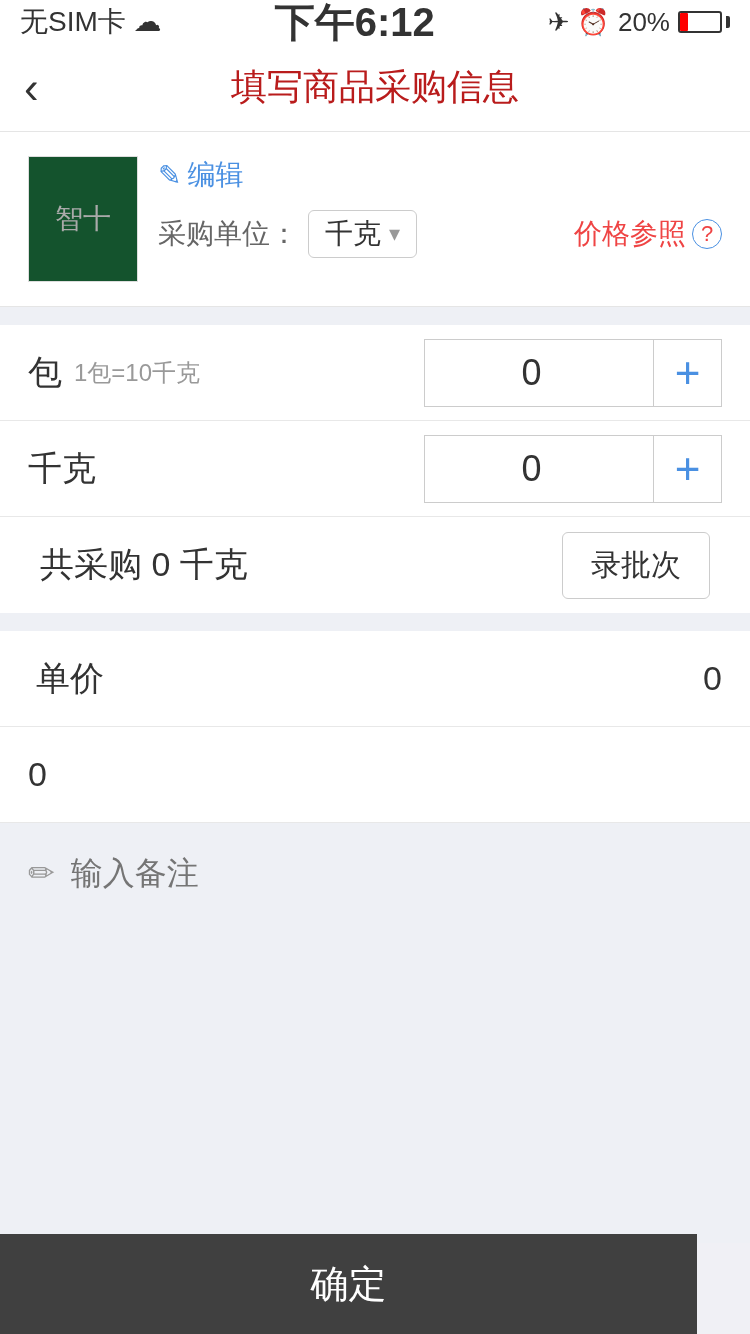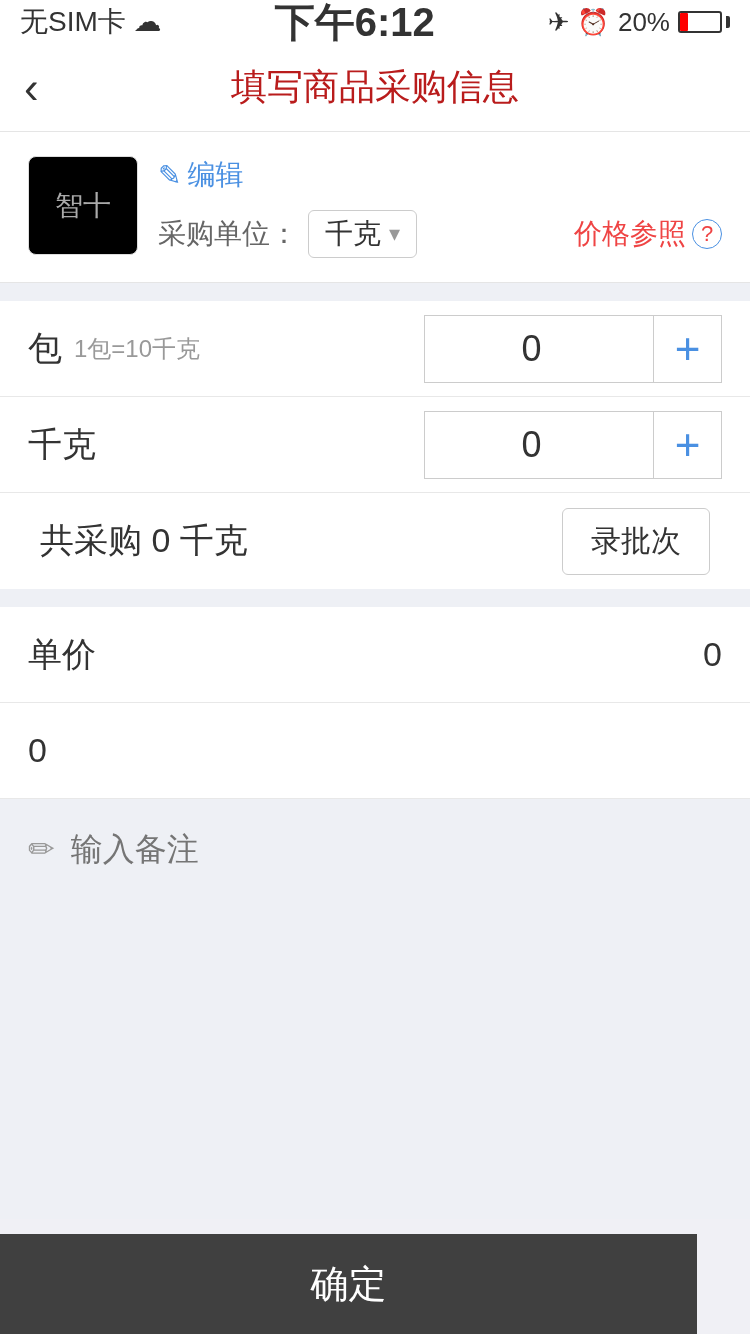--- a/index.html
+++ b/index.html
@@ -81,24 +81,24 @@
       background: #fff;
       margin-top: 0;
       padding: 24px 28px;
       display: flex;
       align-items: flex-start;
       gap: 20px;
       border-bottom: 1px solid #e5e5e5;
     }
     .product-image {
       width: 110px;
-      height: 99px;
-      background: #000000;
+      height: 126px;
+      background: #14532d;
       border: 1px solid #ddd;
-      border-radius: 8px;
+      border-radius: 0;
       display: flex;
       align-items: center;
       justify-content: center;
       flex-shrink: 0;
     }
     .product-logo-text {
       font-size: 28px;
       color: #aaa;
       text-align: center;
     }
@@ -241,20 +241,21 @@
       display: flex;
       align-items: center;
       padding: 0 28px;
       height: 96px;
       border-bottom: 1px solid #e8e8e8;
     }
     .info-label {
       flex: 1;
       font-size: 34px;
       color: #333;
+      margin-left: 8px;
     }
     .info-value {
       font-size: 34px;
       color: #333;
     }
 
     
     .remark-section {
       background: #eef0f5;
       padding: 26px 28px;

